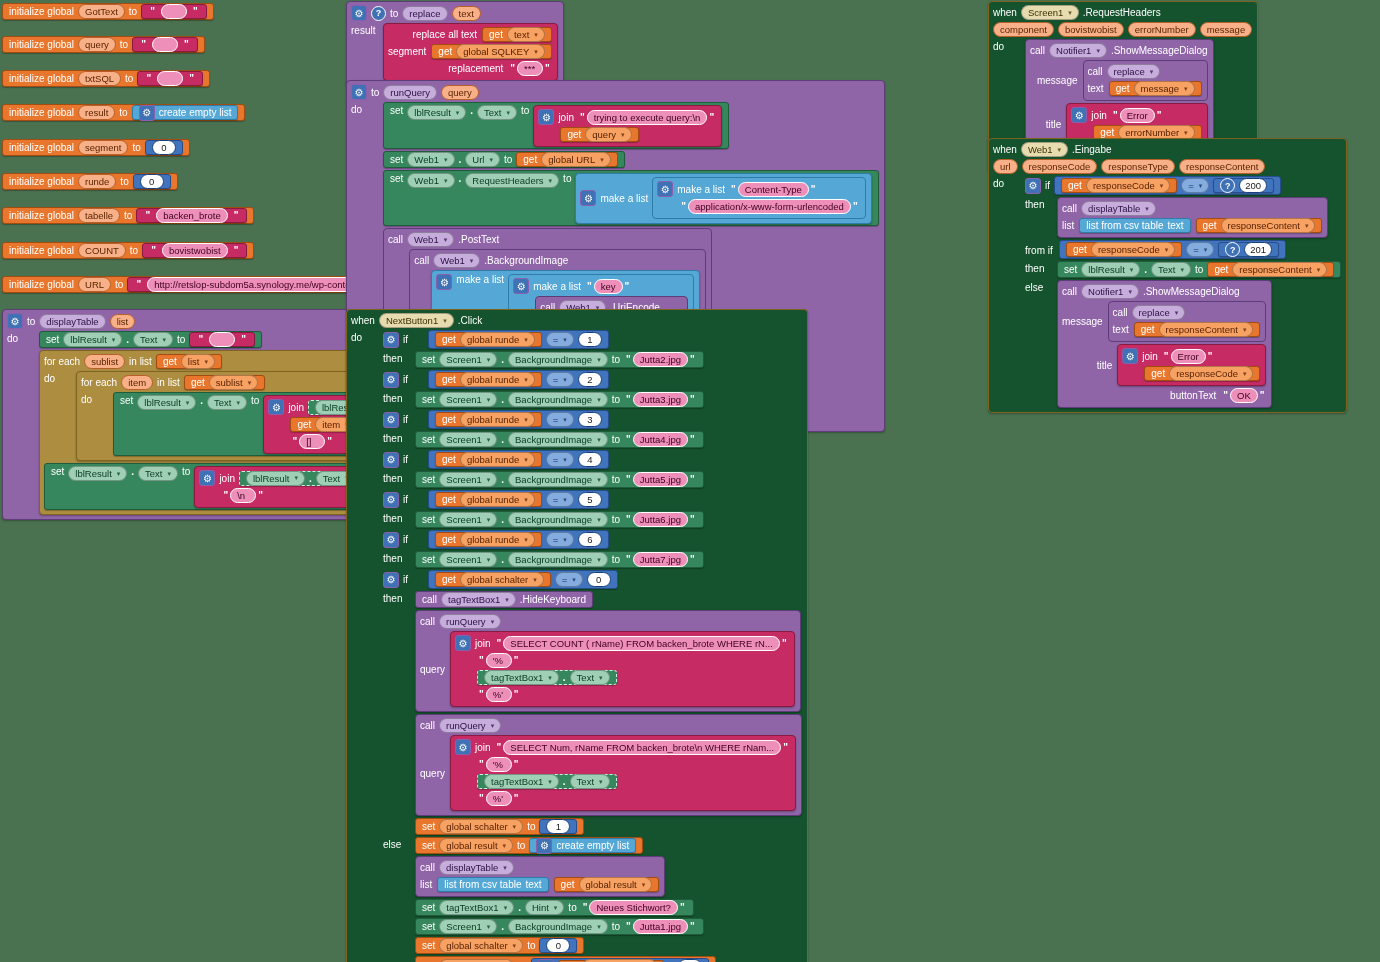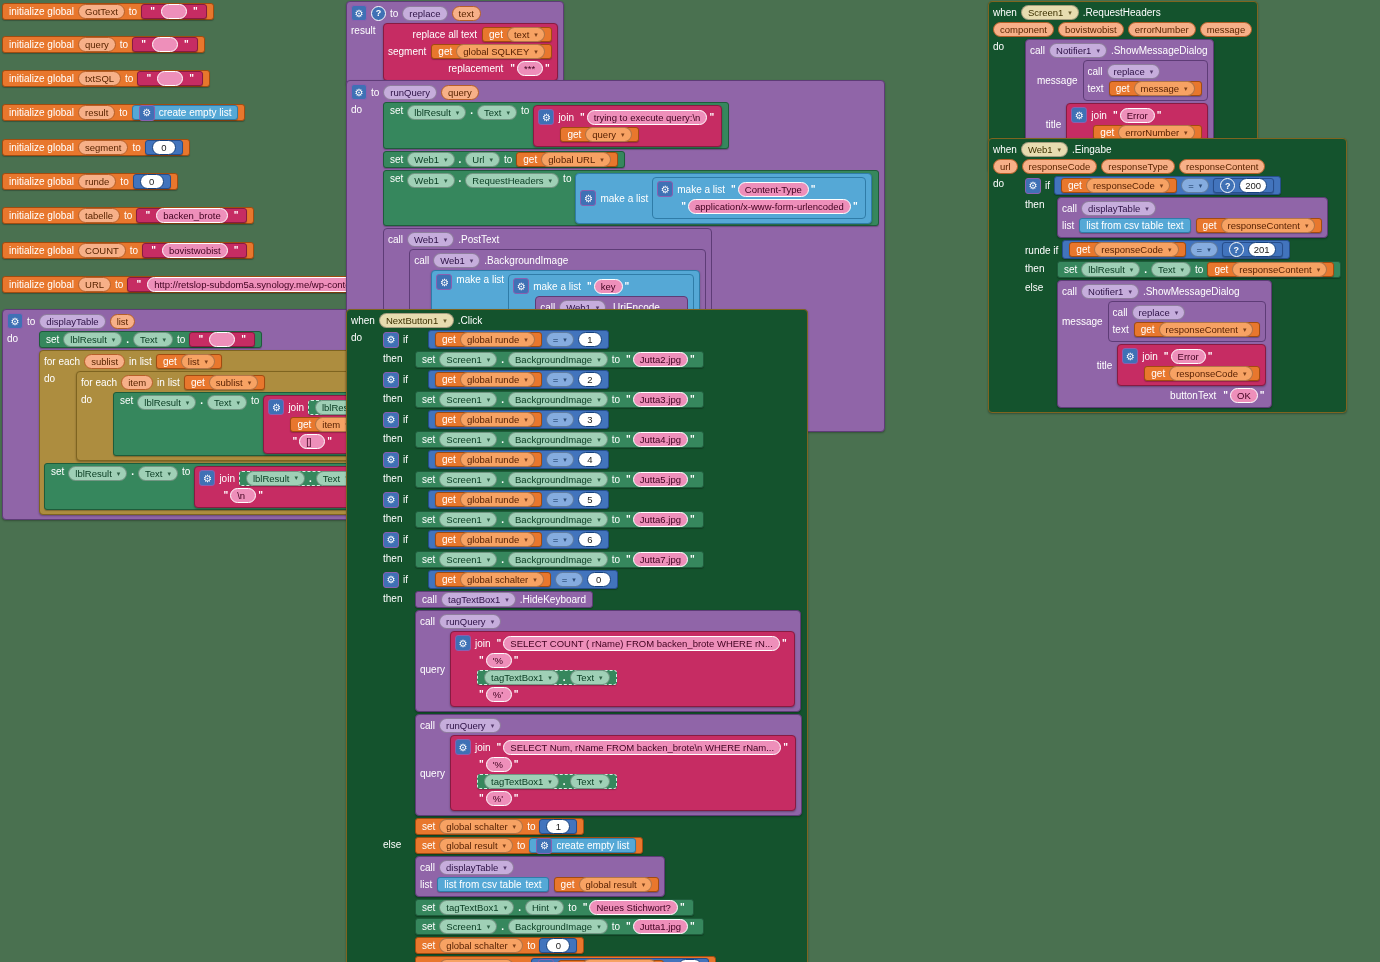--- a/index.html
+++ b/index.html
@@ -521,21 +521,21 @@
                   <span>text</span>
                 </span>
               <span class="b var" style="height:15px">
                   <span>get</span>
                   <span class="pl pl-or dd">responseContent</span>
                 </span>
             </div>
           </div>
         </div>
         <div class="row">
-          <span class="clbl" style="min-width:30px">runde if</span>
+          <span class="clbl" style="min-width:30px">from if</span>
           <span class="b mth" style="height:19px">
             <span class="b var" style="height:15px">
                 <span>get</span>
                 <span class="pl pl-or dd">responseCode</span>
               </span>
             <span class="pl pl-blue dd">=</span>
             <span class="b mth" style="height:15px">
                 <span class="qm"></span>
                 <span class="numf">201</span>
               </span>

